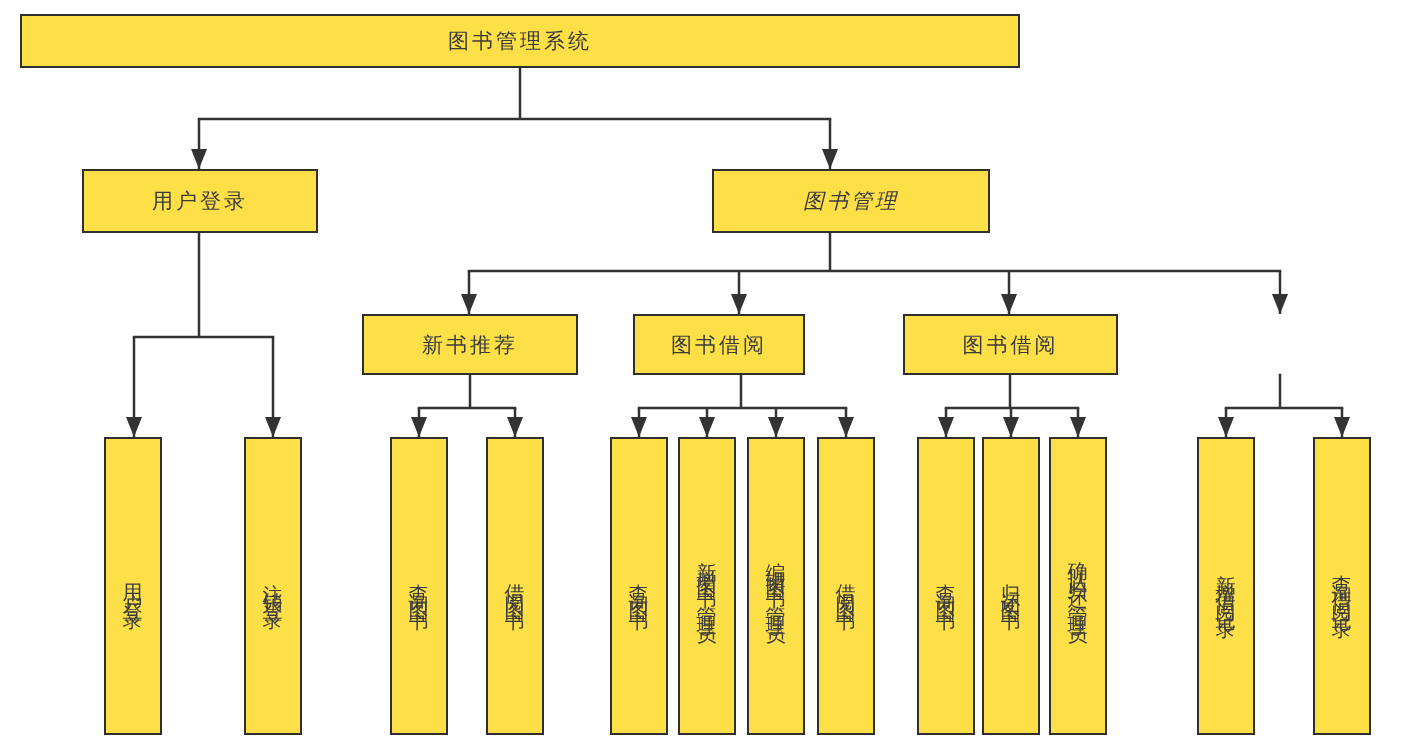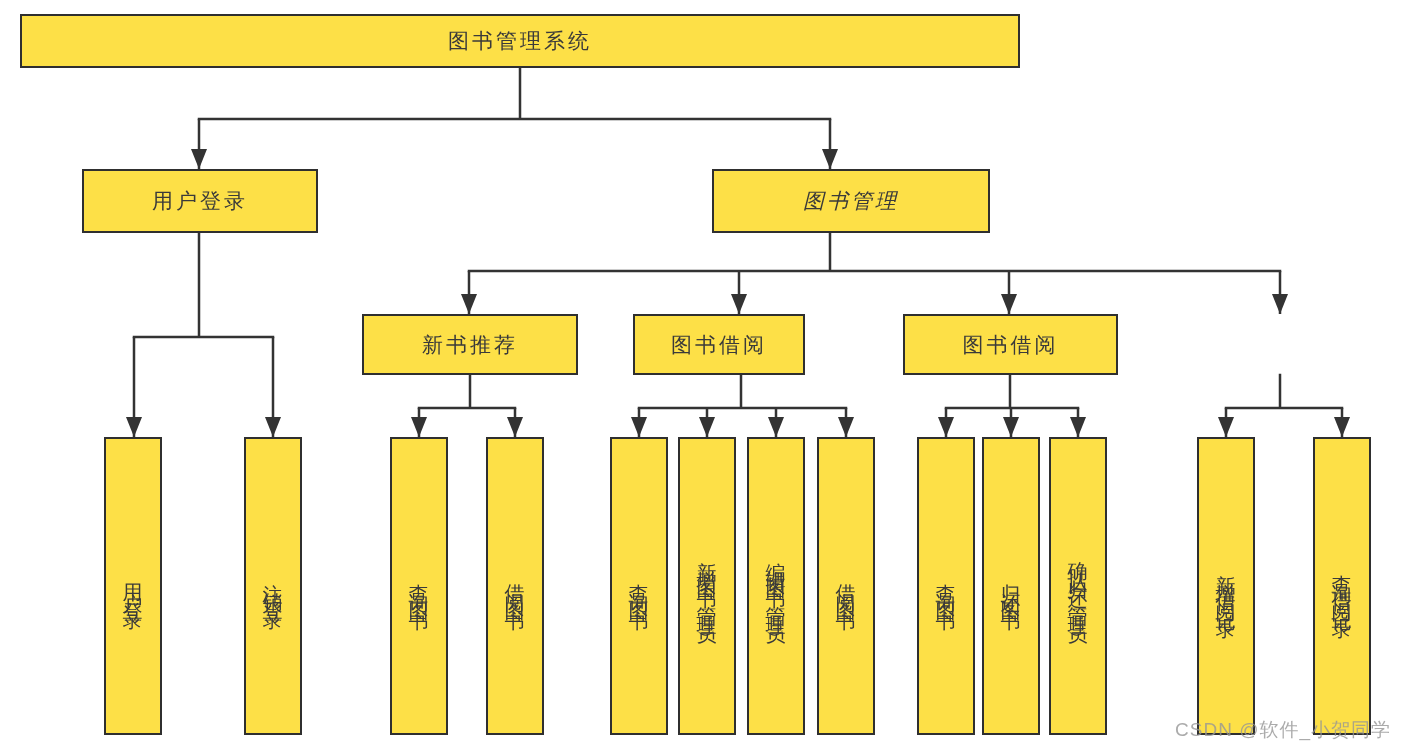--- a/index.html
+++ b/index.html
@@ -131,15 +131,14 @@
     <span class="vt">确认归还（管理员）</span>
   </div>
 
   <div class="box leaf" style="left:1197px;">
     <span class="vt">新增借阅记录</span>
   </div>
   <div class="box leaf" style="left:1313px;">
     <span class="vt">查询借阅记录</span>
   </div>
 
-  <div class="watermark">CSDN @软件_小贺同学</div>
 
 </div>
 
 </body></html>

